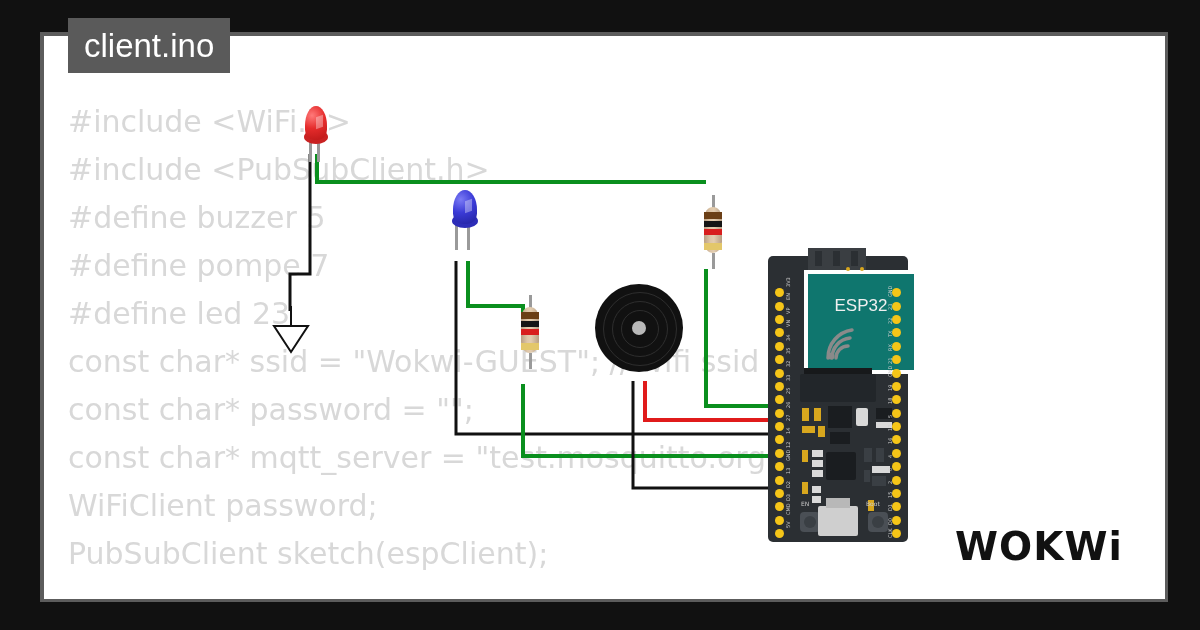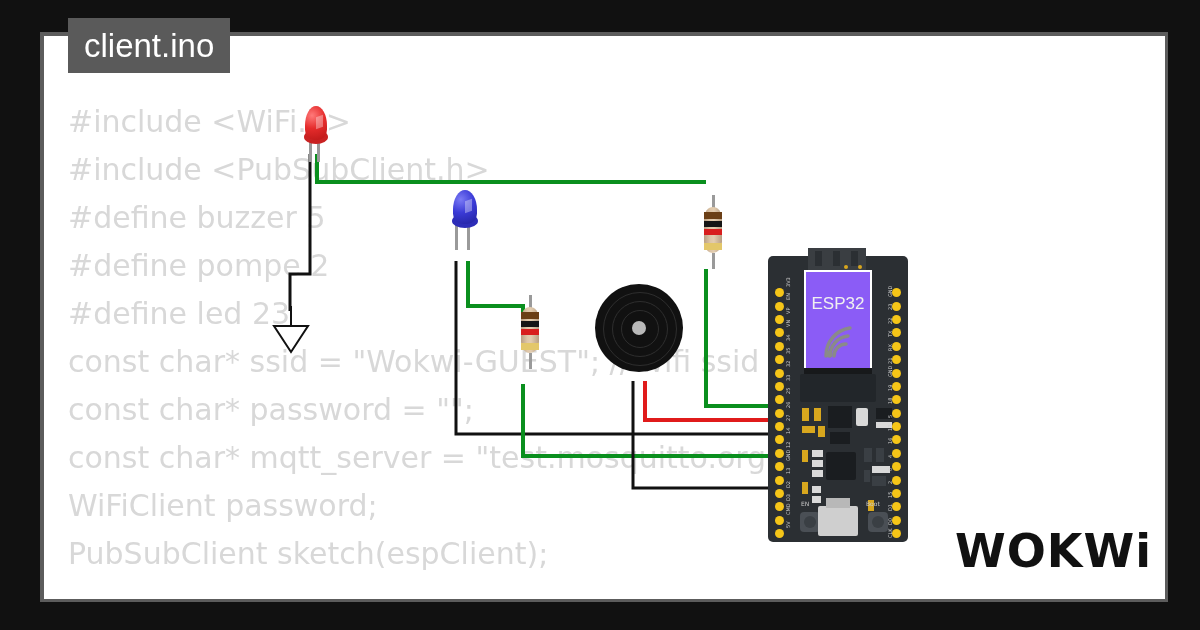--- a/index.html
+++ b/index.html
@@ -38,21 +38,21 @@
     font-size:33px;line-height:55px;
     padding:0 16px;height:55px;
     font-family:"Liberation Sans",sans-serif;
     z-index:60;
   }
 
   
   .wokwi{
     position:absolute;left:955px;top:524px;
     font-family:"DejaVu Sans",sans-serif;
-    font-size:46px;font-weight:bold;
+    font-size:39px;font-weight:bold;
     color:#111;letter-spacing:1px;
     z-index:50;
   }
 
   
   .wires{position:absolute;left:0;top:0;width:1121px;height:563px;}
 
   
   .part{position:absolute;}
 
@@ -93,21 +93,21 @@
     transform:rotate(-90deg);
     white-space:nowrap;
   }
   .pin-col.left i{left:4px;}
   .pin-col.left b{left:14px;top:2px;transform-origin:left top;}
   .pin-col.right i{left:7px;}
   .pin-col.right b{left:2px;top:12px;transform-origin:left top;}
 
   .shield{
     position:absolute;left:36px;top:14px;width:64px;height:96px;
-    background:#8b5cf6;border:2px solid #ffffff;
+    background:#0f766e;border:4px solid #ffffff;padding-left:42px;
   }
   .shield-label{
     position:absolute;left:0;top:22px;width:100%;text-align:center;
     color:#f0f0f0;font-size:17px;font-family:"Liberation Sans",sans-serif;
   }
   .ant{
     position:absolute;left:40px;top:-8px;width:58px;height:24px;
     background:#3a3e42;
   }
   .ant-slot{position:absolute;top:3px;width:7px;height:15px;background:#2b2f33;}
@@ -137,21 +137,21 @@
 <div id="root">
 
   <div class="canvas-shadow"></div>
 
   <div class="canvas">
 
     <div class="code">
       <div>#include &lt;WiFi.h&gt;</div>
       <div>#include &lt;PubSubClient.h&gt;</div>
       <div>#define buzzer 5</div>
-      <div>#define pompe 2</div>
+      <div>#define pompe 7</div>
       <div>#define led 23</div>
       <div>const char* ssid = "Wokwi-GUEST"; // wifi ssid</div>
       <div>const char* password = "";</div>
       <div>const char* mqtt_server = "test.mosquitto.org";</div>
       <div>WiFiClient password;</div>
       <div>PubSubClient sketch(espClient);</div>
     </div>
 
     <svg class="wires" viewBox="0 0 1121 563">
 

